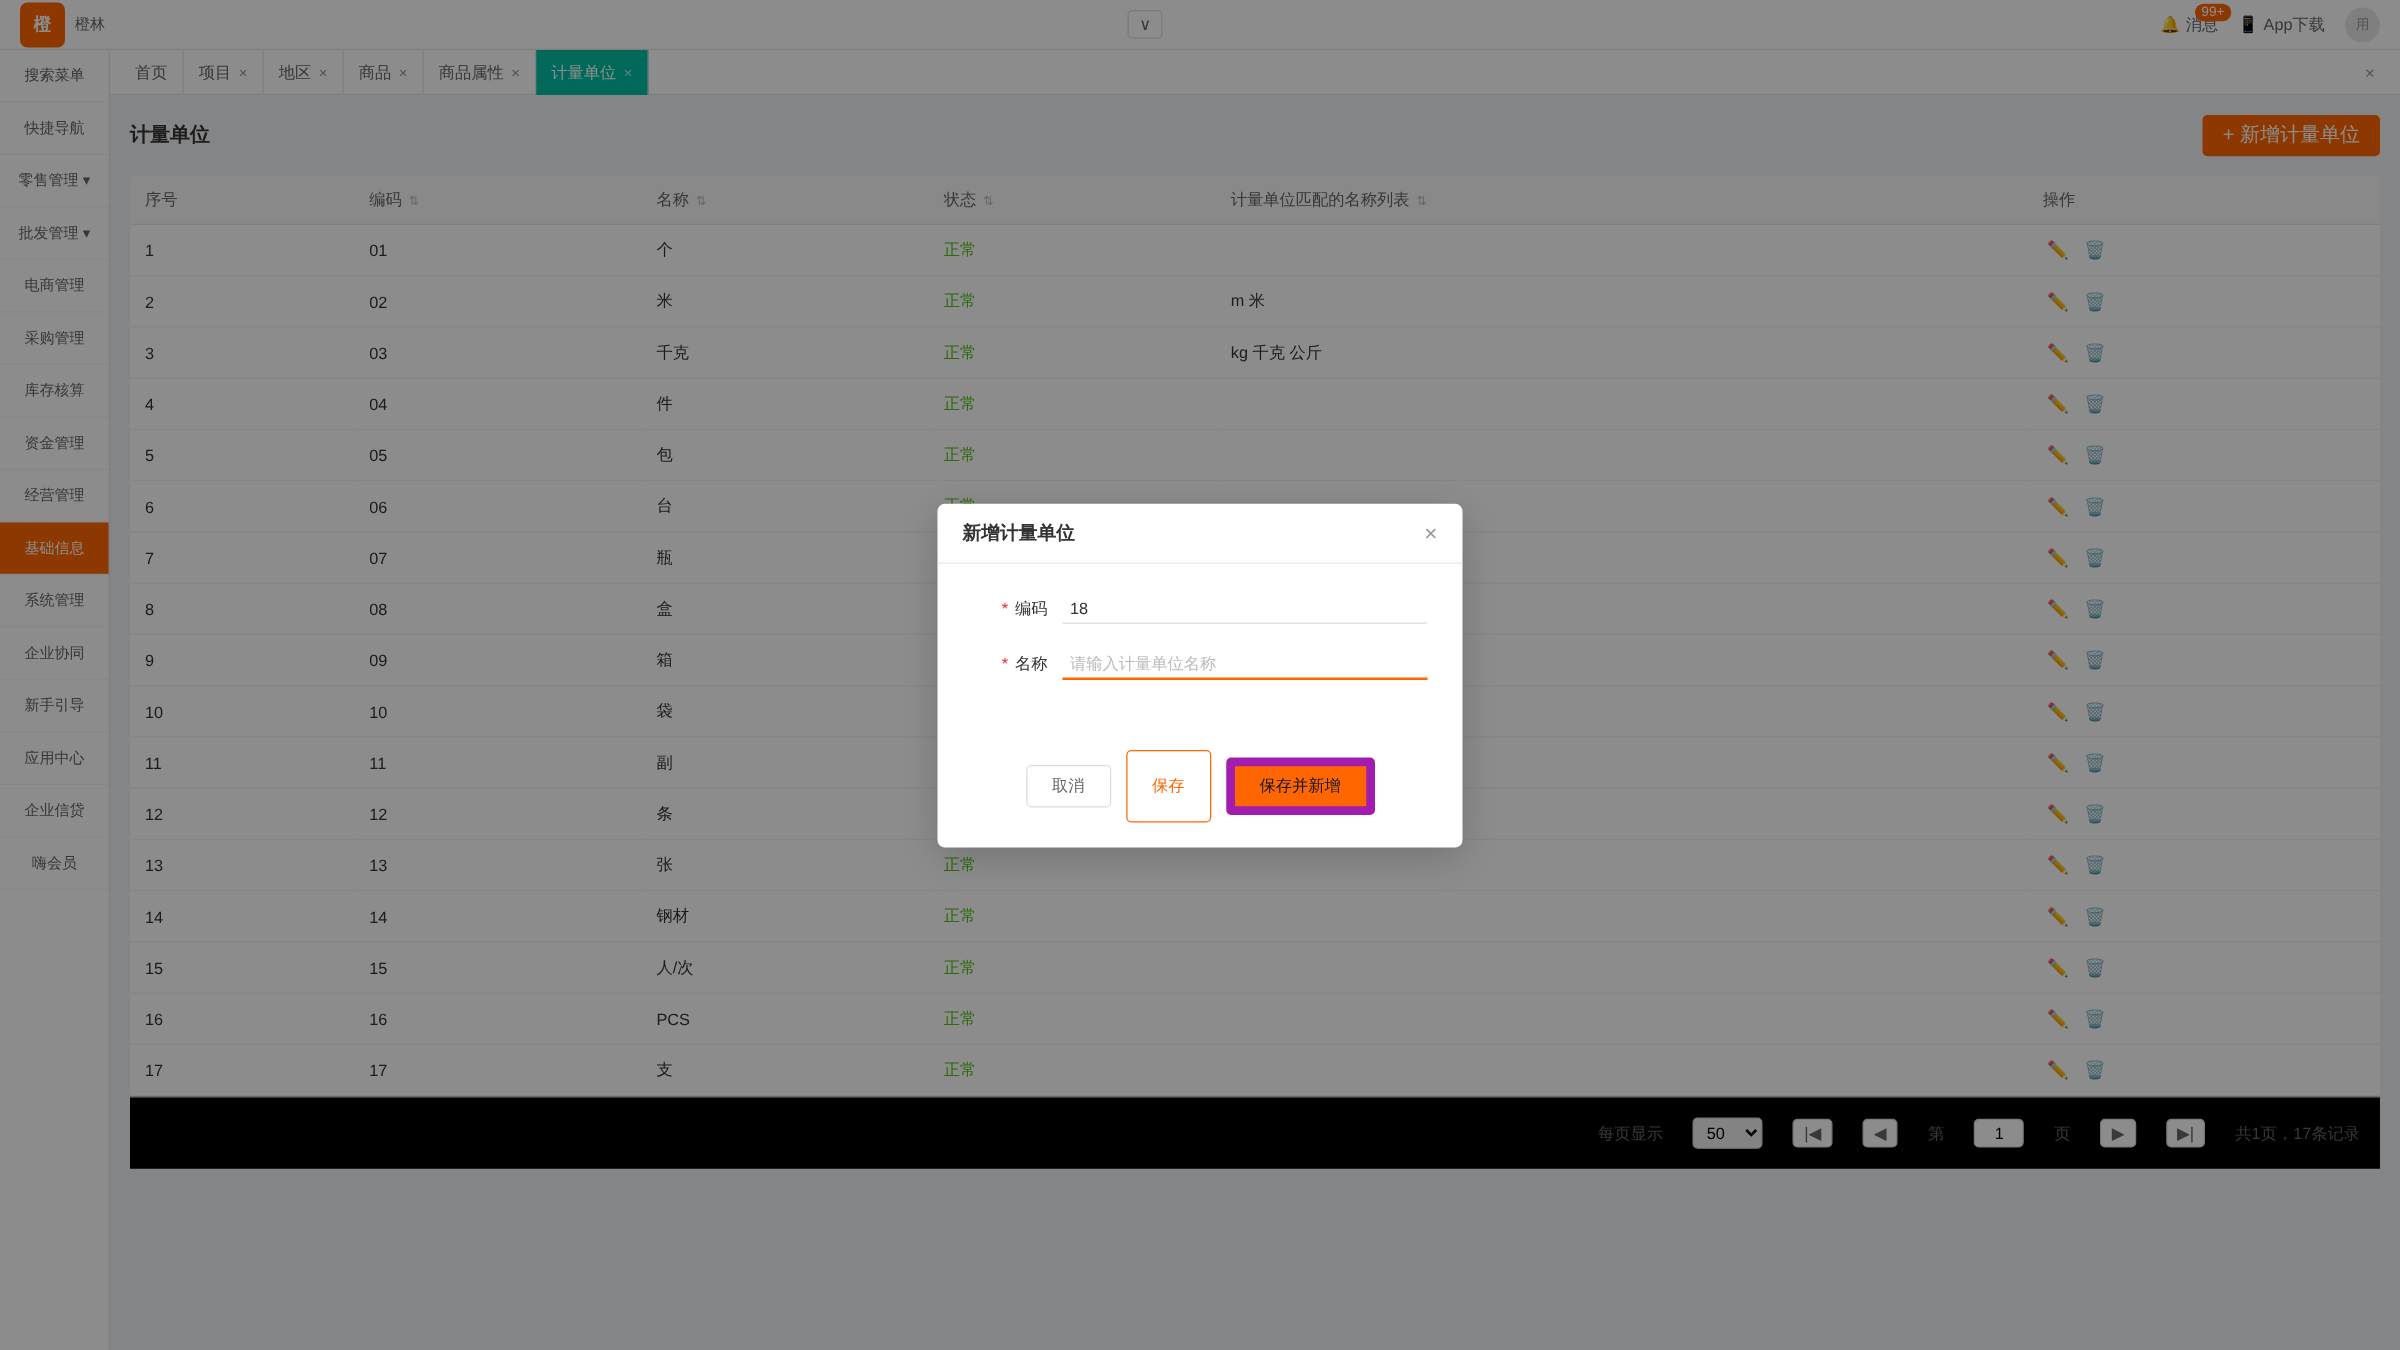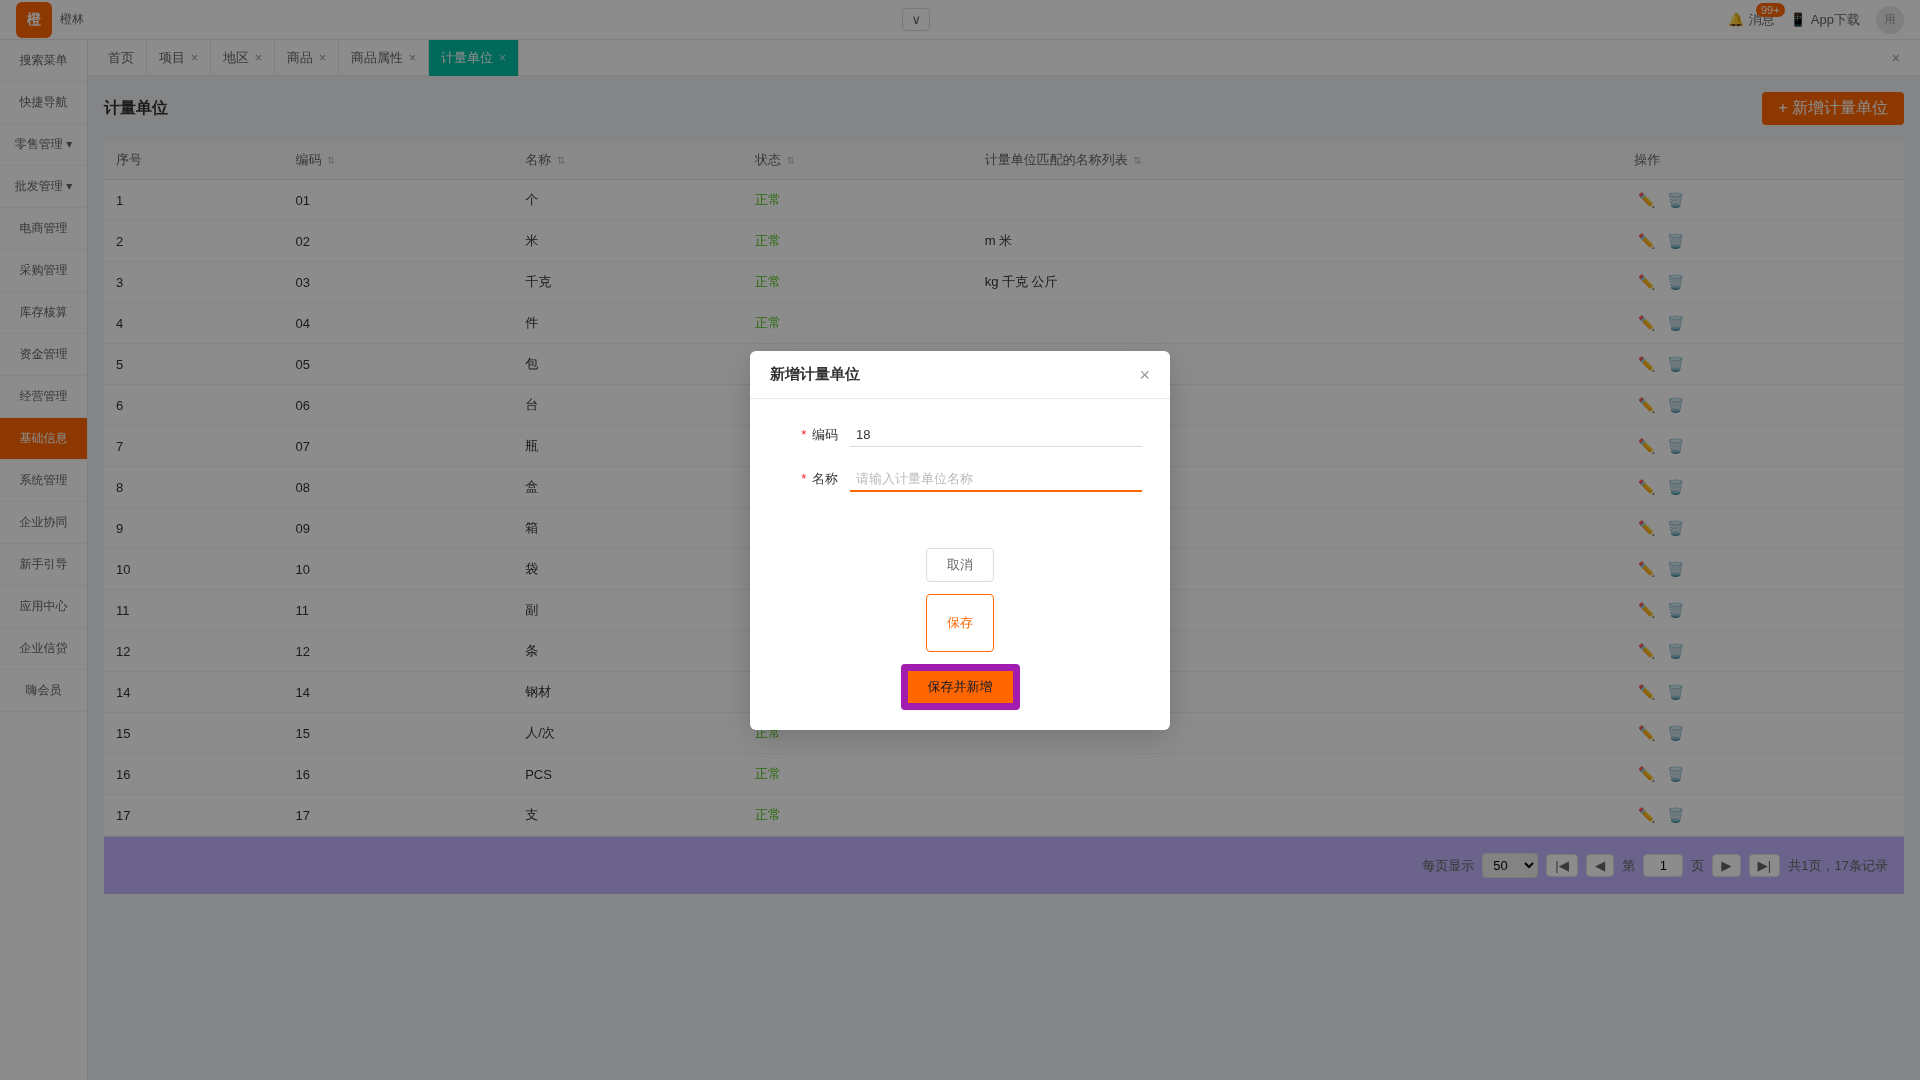--- a/index.html
+++ b/index.html
@@ -45,39 +45,39 @@
     .add-btn { background: #f60; color: #fff; border: none; padding: 6px 16px; border-radius: 4px; cursor: pointer; font-size: 16px; white-space: nowrap; }
 
     
     .data-table { width: 100%; background: #fff; border-radius: 4px; border-collapse: collapse; }
     .data-table th { background: #fafafa; padding: 10px 12px; text-align: left; font-weight: normal; color: #666; font-size: 13px; border-bottom: 1px solid #e8e8e8; white-space: nowrap; }
     .data-table td { padding: 10px 12px; border-bottom: 1px solid #f0f0f0; font-size: 13px; color: #333; }
     .status-normal { color: #52c41a; }
     .action-btn { background: none; border: none; cursor: pointer; color: #999; font-size: 14px; padding: 2px 4px; }
 
     
-    .pagination { display: flex; align-items: center; justify-content: flex-end; padding: 16px; background: #c4b5fd; border-top: 1px solid #e8e8e8; gap: 8px; font-size: 13px; color: #666; }
+    .pagination { display: flex; align-items: center; justify-content: flex-end; padding: 16px; background: #000000; border-top: 1px solid #e8e8e8; gap: 24px; font-size: 13px; color: #666; }
     .pagination select { border: 1px solid #ddd; border-radius: 4px; padding: 3px 6px; font-size: 13px; }
     .pagination-btn { border: 1px solid #ddd; background: #fff; padding: 3px 8px; cursor: pointer; border-radius: 4px; color: #666; }
     .page-input { width: 40px; border: 1px solid #ddd; border-radius: 4px; padding: 3px 6px; text-align: center; font-size: 13px; }
 
     
     .modal-overlay { position: fixed; top: 0; left: 0; width: 1920px; height: 1080px; background: rgba(0,0,0,0.45); z-index: 1000; display: flex; align-items: center; justify-content: center; }
     .modal { background: #fff; border-radius: 6px; width: 420px; padding: 0; box-shadow: 0 8px 32px rgba(0,0,0,0.18); }
     .modal-header { padding: 14px 20px; border-bottom: 1px solid #e8e8e8; display: flex; align-items: flex-end; justify-content: space-between; }
     .modal-title { font-size: 15px; font-weight: bold; color: #333; }
     .modal-close { background: none; border: none; cursor: pointer; font-size: 18px; color: #999; line-height: 1; }
     .modal-body { padding: 24px 28px; }
     .form-row { display: flex; align-items: center; margin-bottom: 20px; }
     .form-label { width: 60px; text-align: right; margin-right: 12px; font-size: 13px; color: #333; flex-shrink: 0; }
     .form-label .required { color: #f5222d; margin-right: 2px; }
     .form-input { flex: 1; border: none; border-bottom: 2px solid #f60; outline: none; padding: 4px 6px; font-size: 13px; color: #333; background: transparent; }
     .form-input::placeholder { color: #bbb; }
     .form-input-normal { border-bottom: 1px solid #ddd; }
-    .modal-footer { padding: 12px 20px 20px; display: flex; align-items: center; justify-content: center; gap: 12px; flex-direction: column; }
+    .modal-footer { padding: 12px 20px 20px; display: flex; align-items: center; justify-content: center; gap: 12px; }
     .btn-cancel { background: #fff; border: 1px solid #ddd; color: #666; padding: 7px 20px; border-radius: 4px; cursor: pointer; font-size: 13px; }
     .btn-save { background: #fff; border: 1px solid #f60; color: #f60; padding: 19px 20px; border-radius: 4px; cursor: pointer; font-size: 13px; }
     .btn-save-new { background: #f60; border: 7px solid #a21caf; color: #0f172a; padding: 7px 20px; border-radius: 4px; cursor: pointer; font-size: 13px; }
 
     .sort-icon { color: #bbb; font-size: 10px; margin-left: 2px; }
   </style>
 </head>
 <body>
 
 <div class="app-wrapper">
@@ -300,20 +300,31 @@
       <td>12</td>
       <td>条</td>
       <td><span class="status-normal">正常</span></td>
       <td></td>
       <td>
         <button class="action-btn" title="编辑">✏️</button>
         <button class="action-btn" title="删除">🗑️</button>
       </td>
     </tr>
               <tr>
+      <td>13</td>
+      <td>13</td>
+      <td>张</td>
+      <td><span class="status-normal">正常</span></td>
+      <td></td>
+      <td>
+        <button class="action-btn" title="编辑">✏️</button>
+        <button class="action-btn" title="删除">🗑️</button>
+      </td>
+    </tr>
+              <tr>
       <td>14</td>
       <td>14</td>
       <td>钢材</td>
       <td><span class="status-normal">正常</span></td>
       <td></td>
       <td>
         <button class="action-btn" title="编辑">✏️</button>
         <button class="action-btn" title="删除">🗑️</button>
       </td>
     </tr>

